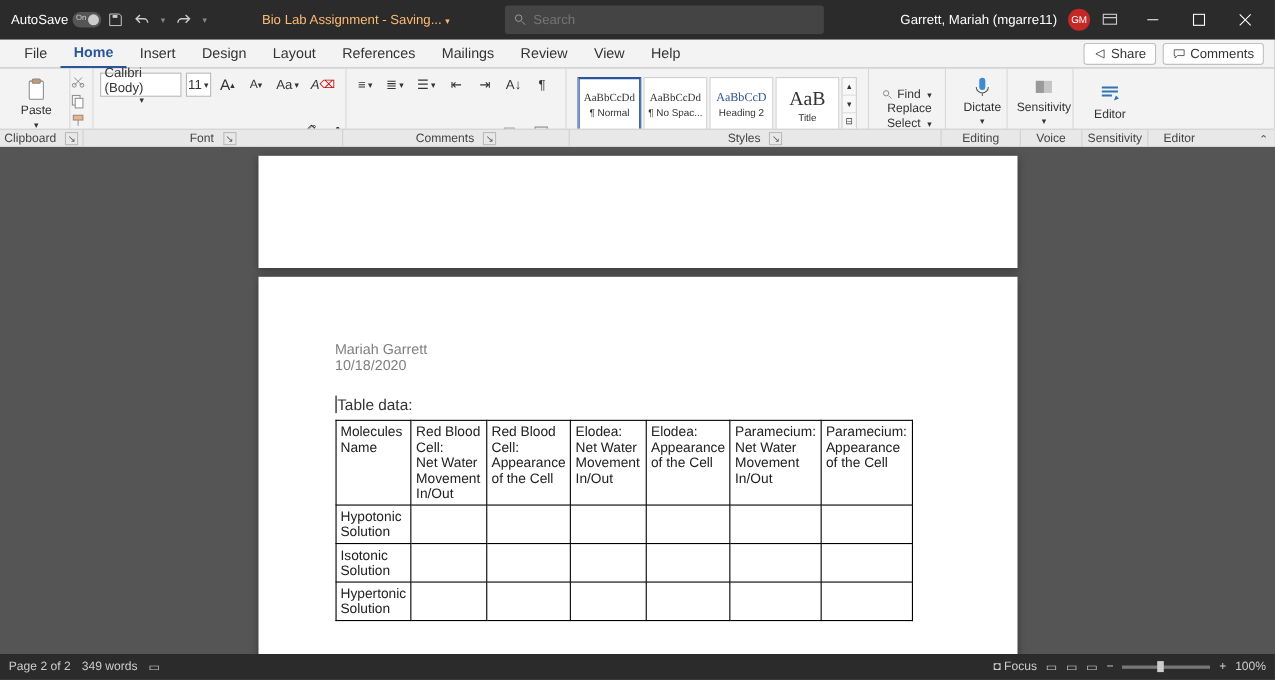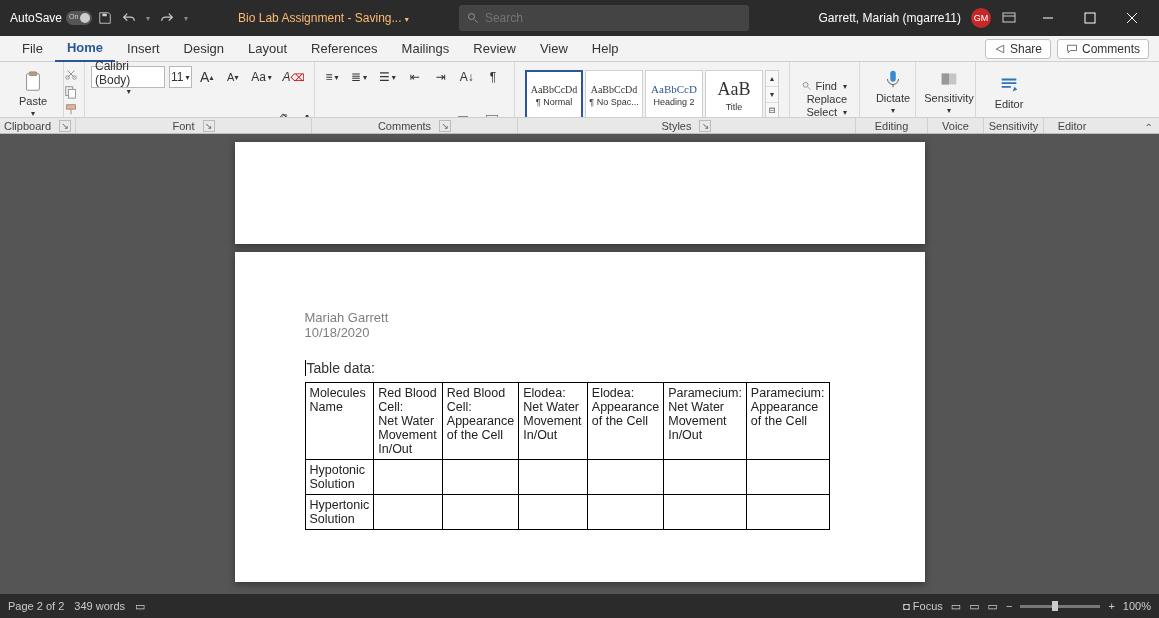--- a/index.html
+++ b/index.html
@@ -433,20 +433,29 @@
         <tr>
               <td>Hypotonic Solution</td>
               <td></td>
               <td></td>
               <td></td>
               <td></td>
               <td></td>
               <td></td>
             </tr>
         <tr>
+              <td>Isotonic Solution</td>
+              <td></td>
+              <td></td>
+              <td></td>
+              <td></td>
+              <td></td>
+              <td></td>
+            </tr>
+        <tr>
               <td>Hypertonic Solution</td>
               <td></td>
               <td></td>
               <td></td>
               <td></td>
               <td></td>
               <td></td>
             </tr>
       </tbody>
         </table>

